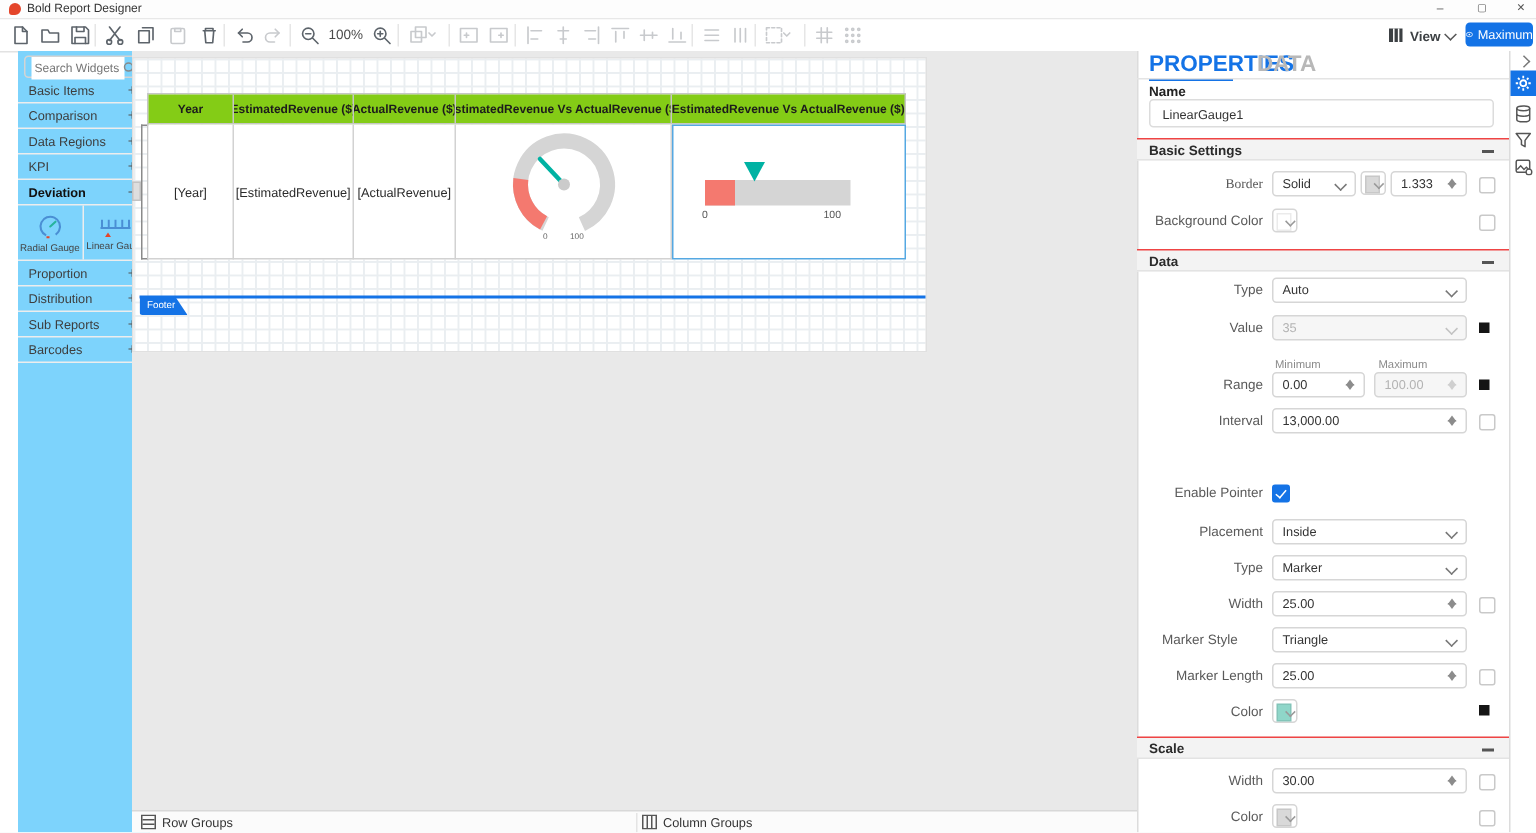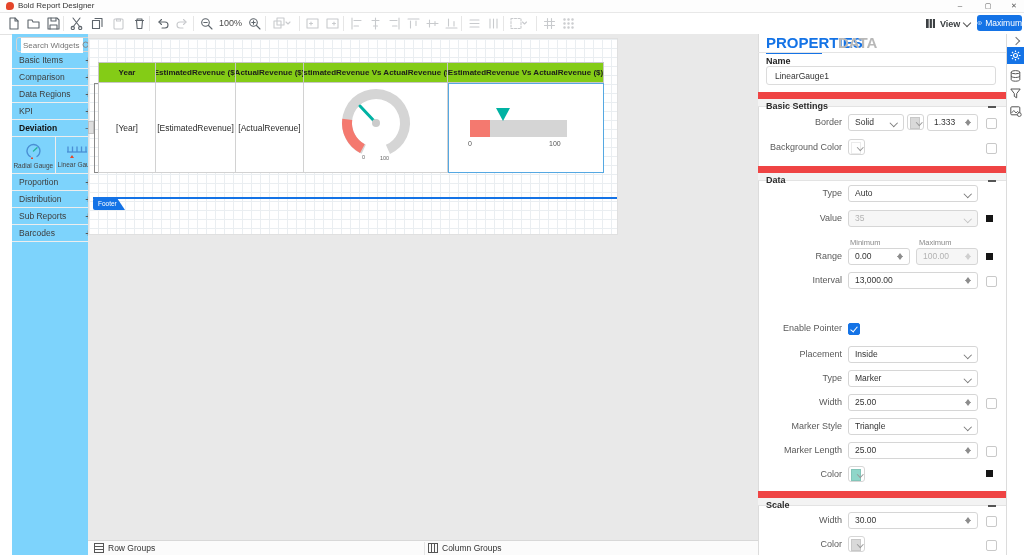--- a/index.html
+++ b/index.html
@@ -77,21 +77,21 @@
   .plb{position:absolute;font-size:9px;font-weight:bold;color:#222;}
   .ctl{position:absolute;box-sizing:border-box;height:17px;border:1px solid #d6d6d6;border-radius:3px;background:#fff;
        font-size:8.5px;color:#333;line-height:15px;padding-left:6px;white-space:nowrap;overflow:hidden;}
   .ctl.dd::after{content:"";position:absolute;right:7px;top:4.5px;width:4.5px;height:4.5px;border-right:1.2px solid #777;border-bottom:1.2px solid #777;transform:rotate(45deg);}
   .ctl.off{background:#f6f6f6;color:#b3b3b3;}
   .ctl.off.dd::after{border-color:#c2c2c2;}
   .stp::before{content:"";position:absolute;right:6px;top:4px;border-left:3px solid transparent;border-right:3px solid transparent;border-bottom:4px solid #8c8c8c;}
   .stp::after{content:"";position:absolute;right:6px;bottom:4px;border-left:3px solid transparent;border-right:3px solid transparent;border-top:4px solid #8c8c8c;}
   .stp.off::before{border-bottom-color:#cfcfcf;}
   .stp.off::after{border-top-color:#cfcfcf;}
-  .sec{position:absolute;left:758px;width:248px;height:15px;background:#f3f3f3;border-top:7px solid #ef4444;border-bottom:1px solid #e3e3e3;
+  .sec{position:absolute;left:758px;width:248px;height:15px;background:#f3f3f3;border-top:1px solid #ef4444;border-bottom:1px solid #e3e3e3;
        font-weight:bold;font-size:9px;color:#2b2b2b;line-height:14px;padding-left:8px;box-sizing:border-box;}
   .sec .min{position:absolute;right:10px;top:7px;width:8px;height:1.5px;background:#555;}
   .cb{position:absolute;width:9px;height:9px;border:1px solid #c9c9c9;border-radius:2px;background:#fff;box-sizing:content-box;}
   .cb.on{background:#1473e6;border-color:#1473e6;}
   .cb.on::after{content:"";position:absolute;left:3px;top:0.5px;width:3px;height:6px;border-right:1.4px solid #fff;border-bottom:1.4px solid #fff;transform:rotate(40deg);}
   .expr{position:absolute;width:7px;height:7px;background:#151515;}
   .swatch{position:absolute;box-sizing:border-box;height:16px;width:17px;border:1px solid #d6d6d6;border-radius:3px;background:#fff;}
   .swatch .fill{position:absolute;left:2px;top:2px;width:8px;height:10px;border:1px solid rgba(0,0,0,.08);}
   .swatch::after{content:"";position:absolute;right:2px;top:5px;width:3.5px;height:3.5px;border-right:1.1px solid #999;border-bottom:1.1px solid #999;transform:rotate(45deg);}
   .mini{position:absolute;font-size:7.5px;color:#8a8a8a;}
@@ -421,21 +421,21 @@
 
   <div class="rpanel"></div>
   <div class="tab active" style="left:766px;width:56px;">PROPERTIES</div>
   <div class="tab idle" style="left:838px;width:30px;">DATA</div>
   <div class="tabline"></div>
 
   <div class="plb" style="left:766px;top:56px;">Name</div>
   <input class="nameinput" value="LinearGauge1" style="">
 
   <div class="sec" style="top:92px;"><span>Basic Settings</span><span class="min"></span></div>
-  <div class="pl" style="top:114px;">Border</div>
+  <div class="pl" style="top:114px;font-family:Liberation Serif, serif;">Border</div>
   <div class="ctl dd" style="left:848px;top:114px;width:56px;"><span>Solid</span></div>
   <div class="swatch" style="left:907px;top:114px;">
       <span class="fill" style="background:#d9d9d9;"></span>
     </div>
   <div class="ctl stp" style="left:927px;top:114px;width:51px;"><span>1.333</span></div>
   <div class="cb" style="left:986px;top:118px;"></div>
   <div class="pl" style="top:139px;">Background Color</div>
   <div class="swatch" style="left:848px;top:139px;">
       <span class="fill" style="background:#fff;"></span>
     </div>
@@ -459,21 +459,21 @@
 
   <div class="pl" style="top:320px;">Enable Pointer</div>
   <div class="cb on" style="left:848px;top:323px;width:10px;height:10px;"></div>
   <div class="pl" style="top:346px;">Placement</div>
   <div class="ctl dd" style="left:848px;top:346px;width:130px;"><span>Inside</span></div>
   <div class="pl" style="top:370px;">Type</div>
   <div class="ctl dd" style="left:848px;top:370px;width:130px;"><span>Marker</span></div>
   <div class="pl" style="top:394px;">Width</div>
   <div class="ctl stp" style="left:848px;top:394px;width:130px;"><span>25.00</span></div>
   <div class="cb" style="left:986px;top:398px;"></div>
-  <div class="pl" style="top:418px;">Marker Style</div>
+  <div class="pl" style="top:418px;text-align:center;">Marker Style</div>
   <div class="ctl dd" style="left:848px;top:418px;width:130px;"><span>Triangle</span></div>
   <div class="pl" style="top:442px;">Marker Length</div>
   <div class="ctl stp" style="left:848px;top:442px;width:130px;"><span>25.00</span></div>
   <div class="cb" style="left:986px;top:446px;"></div>
   <div class="pl" style="top:466px;">Color</div>
   <div class="swatch" style="left:848px;top:466px;">
       <span class="fill" style="background:#8fd6c9;"></span>
     </div>
   <div class="expr" style="left:986px;top:470px;"></div>
 

